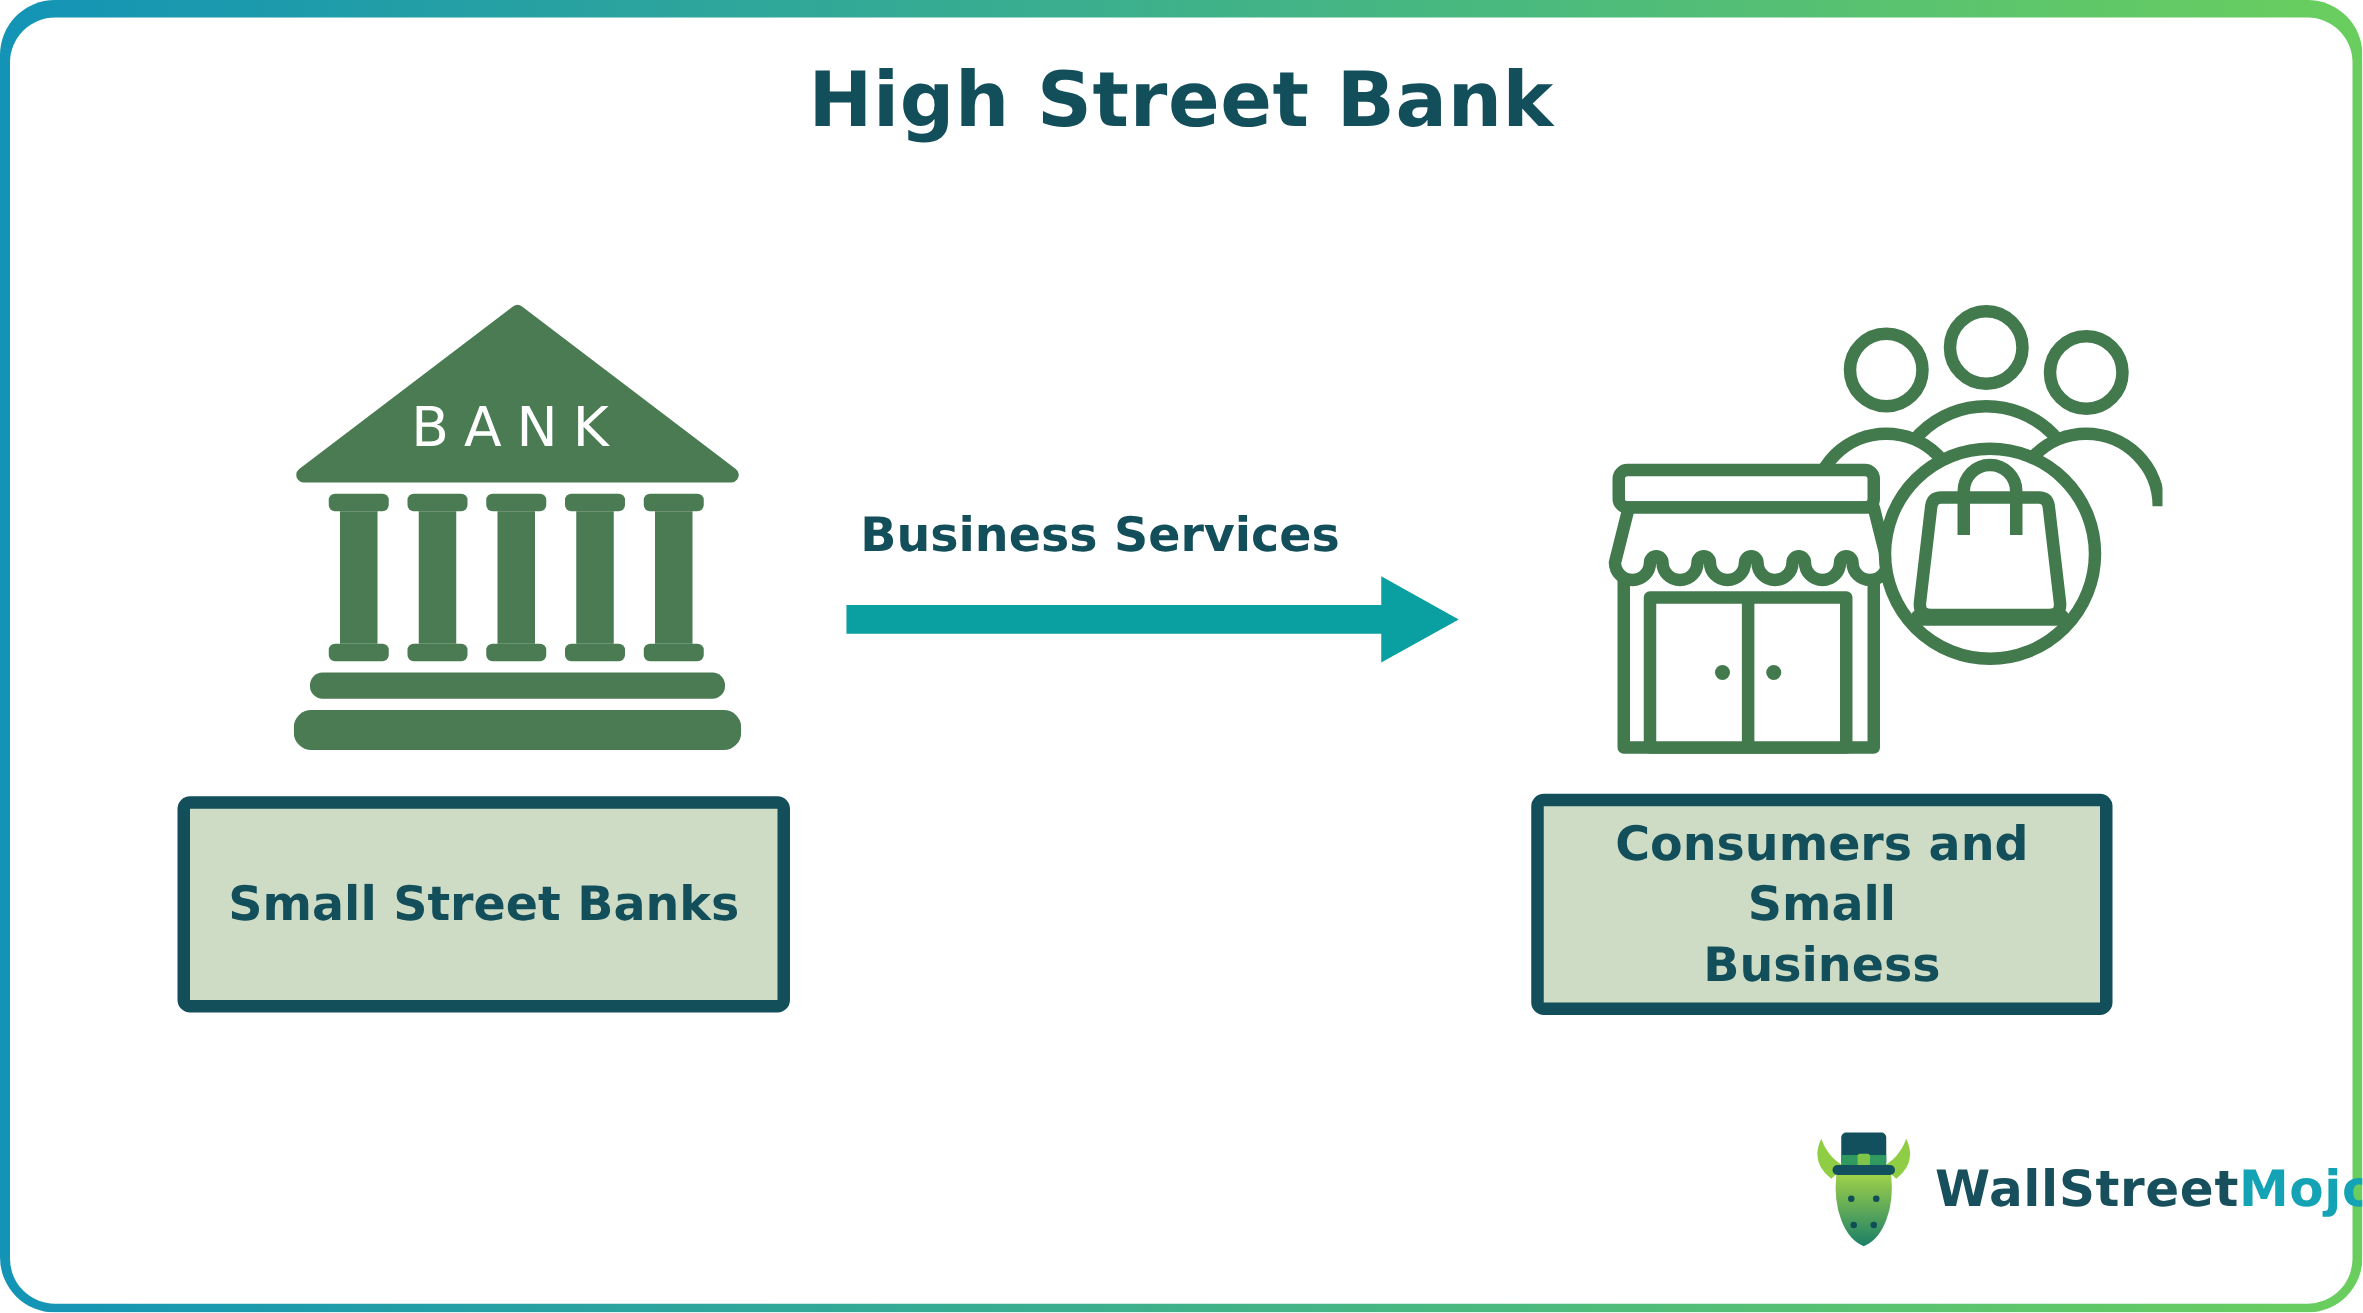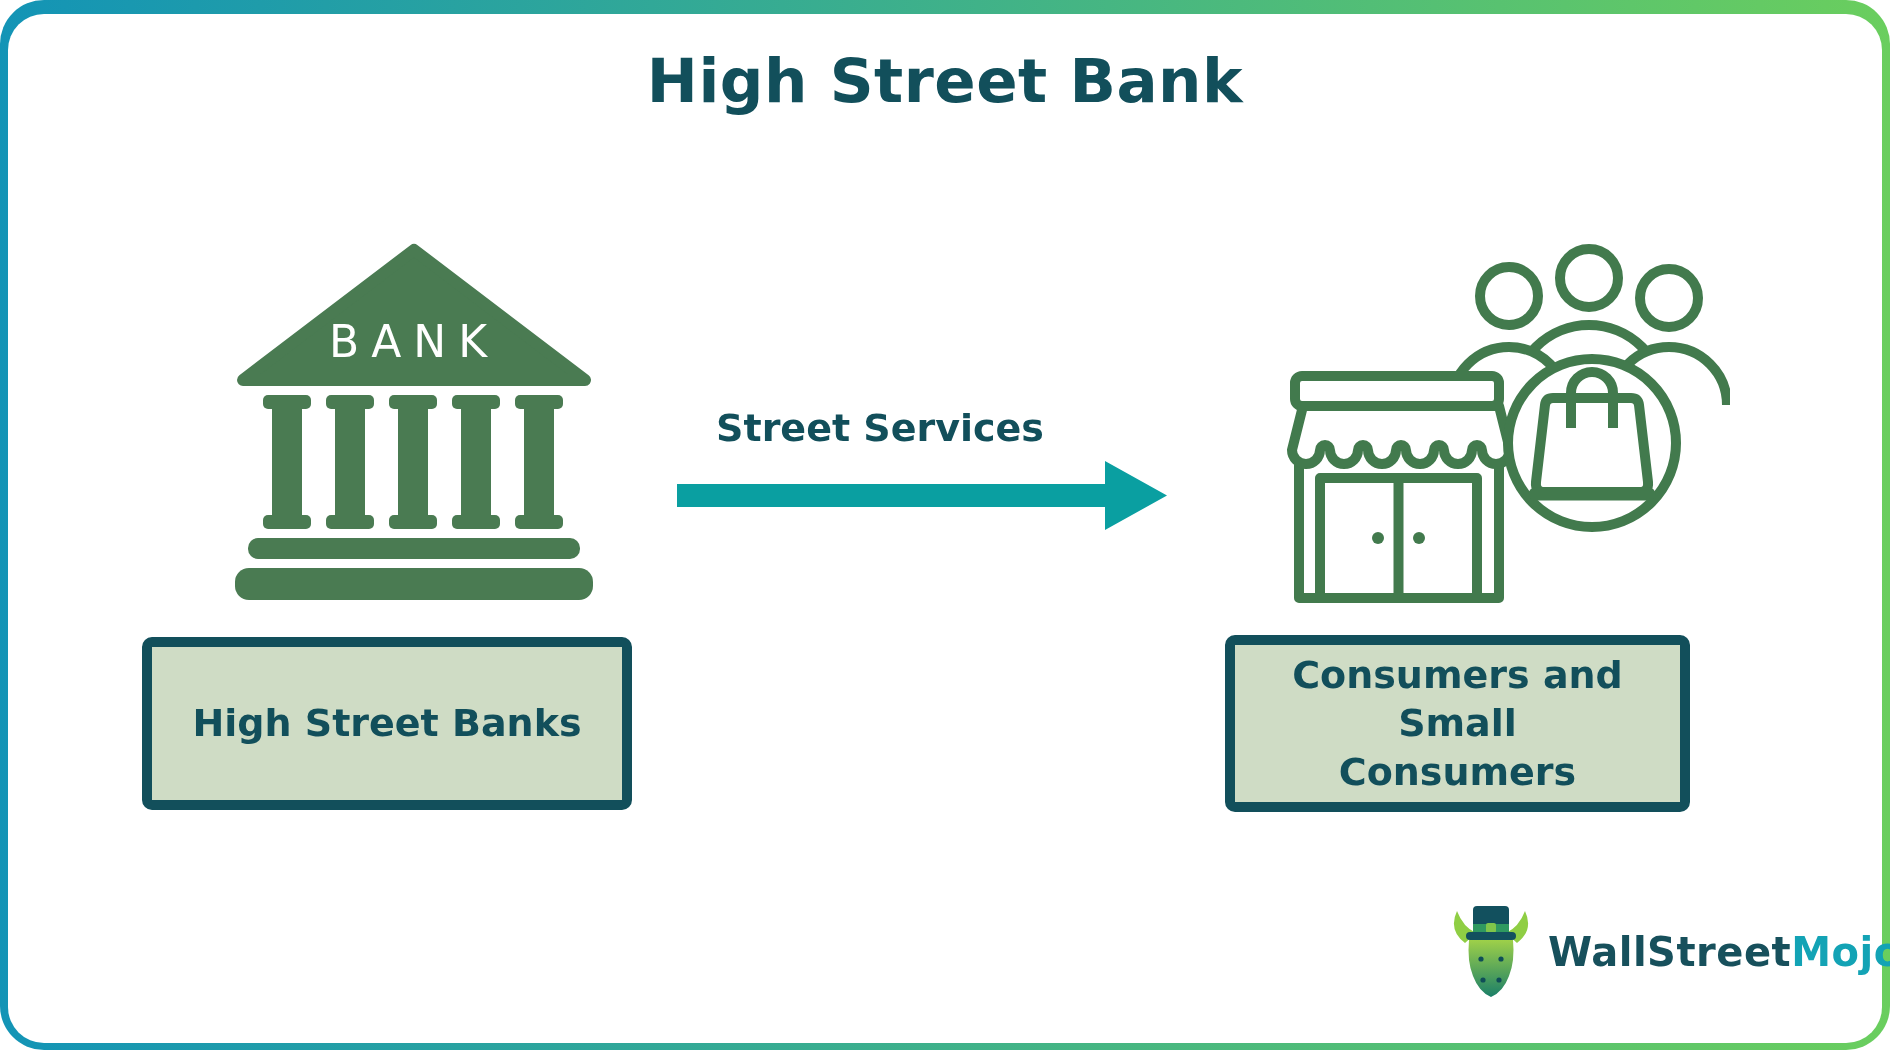--- a/index.html
+++ b/index.html
@@ -85,24 +85,24 @@
         <rect x="217" y="272" width="48" height="14" rx="5"></rect>
       <rect x="280" y="152" width="48" height="14" rx="5"></rect>
         <rect x="289" y="166" width="30" height="106"></rect>
         <rect x="280" y="272" width="48" height="14" rx="5"></rect>
     </g>
     <rect class="bank-fill" x="13" y="295" width="332" height="21" rx="10"></rect>
     <rect class="bank-fill" x="0" y="325" width="358" height="32" rx="14"></rect>
   </svg>
 
   <div class="label-box left-box">
-    <div>High Street Banks</div>
+    <div>Small Street Banks</div>
   </div>
 
-  <div class="flow-label">Street Services</div>
+  <div class="flow-label">Business Services</div>
   <svg class="icon-abs arrow-svg" width="493" height="75" viewBox="0 0 493 75" xmlns="http://www.w3.org/2000/svg">
     <polygon class="arrow-fill" points="0,26 428,26 428,3 490,37.5 428,72 428,49 0,49"></polygon>
   </svg>
 
   <svg class="icon-abs store-svg" width="445" height="365" viewBox="0 0 445 365" xmlns="http://www.w3.org/2000/svg">
 
     <g>
       <circle class="ol" cx="304" cy="38" r="29"></circle>
       <path class="ol" d="M 229 160 A 75 75 0 0 1 379 160"></path>
       <circle class="ol" cx="224" cy="56" r="29"></circle>
@@ -130,21 +130,21 @@
     <g>
       <circle class="ol" cx="307" cy="203" r="84"></circle>
       <path class="ol rj" d="M 268 158 L 346 158 Q 353 158 354 165 L 363 242 Q 364 252 354 252 L 260 252 Q 250 252 251 242 L 260 165 Q 261 158 268 158 Z"></path>
       <path class="ol-line" d="M 286 188 L 286 153 A 21 21 0 0 1 328 153 L 328 188"></path>
       <line class="ol-thick" x1="250" y1="254" x2="364" y2="254"></line>
     </g>
   </svg>
 
   <div class="label-box right-box">
     <div>Consumers and Small</div>
-    <div>Consumers</div>
+    <div>Business</div>
   </div>
 
   <div class="logo">
     <svg width="82" height="97" viewBox="0 0 82 97" xmlns="http://www.w3.org/2000/svg">
       <defs>
         <linearGradient id="bullGrad" x1="0" y1="0" x2="0" y2="1">
           <stop offset="0" stop-color="#9ed049"></stop>
           <stop offset="1" stop-color="#1b7f68"></stop>
         </linearGradient>
       </defs>

